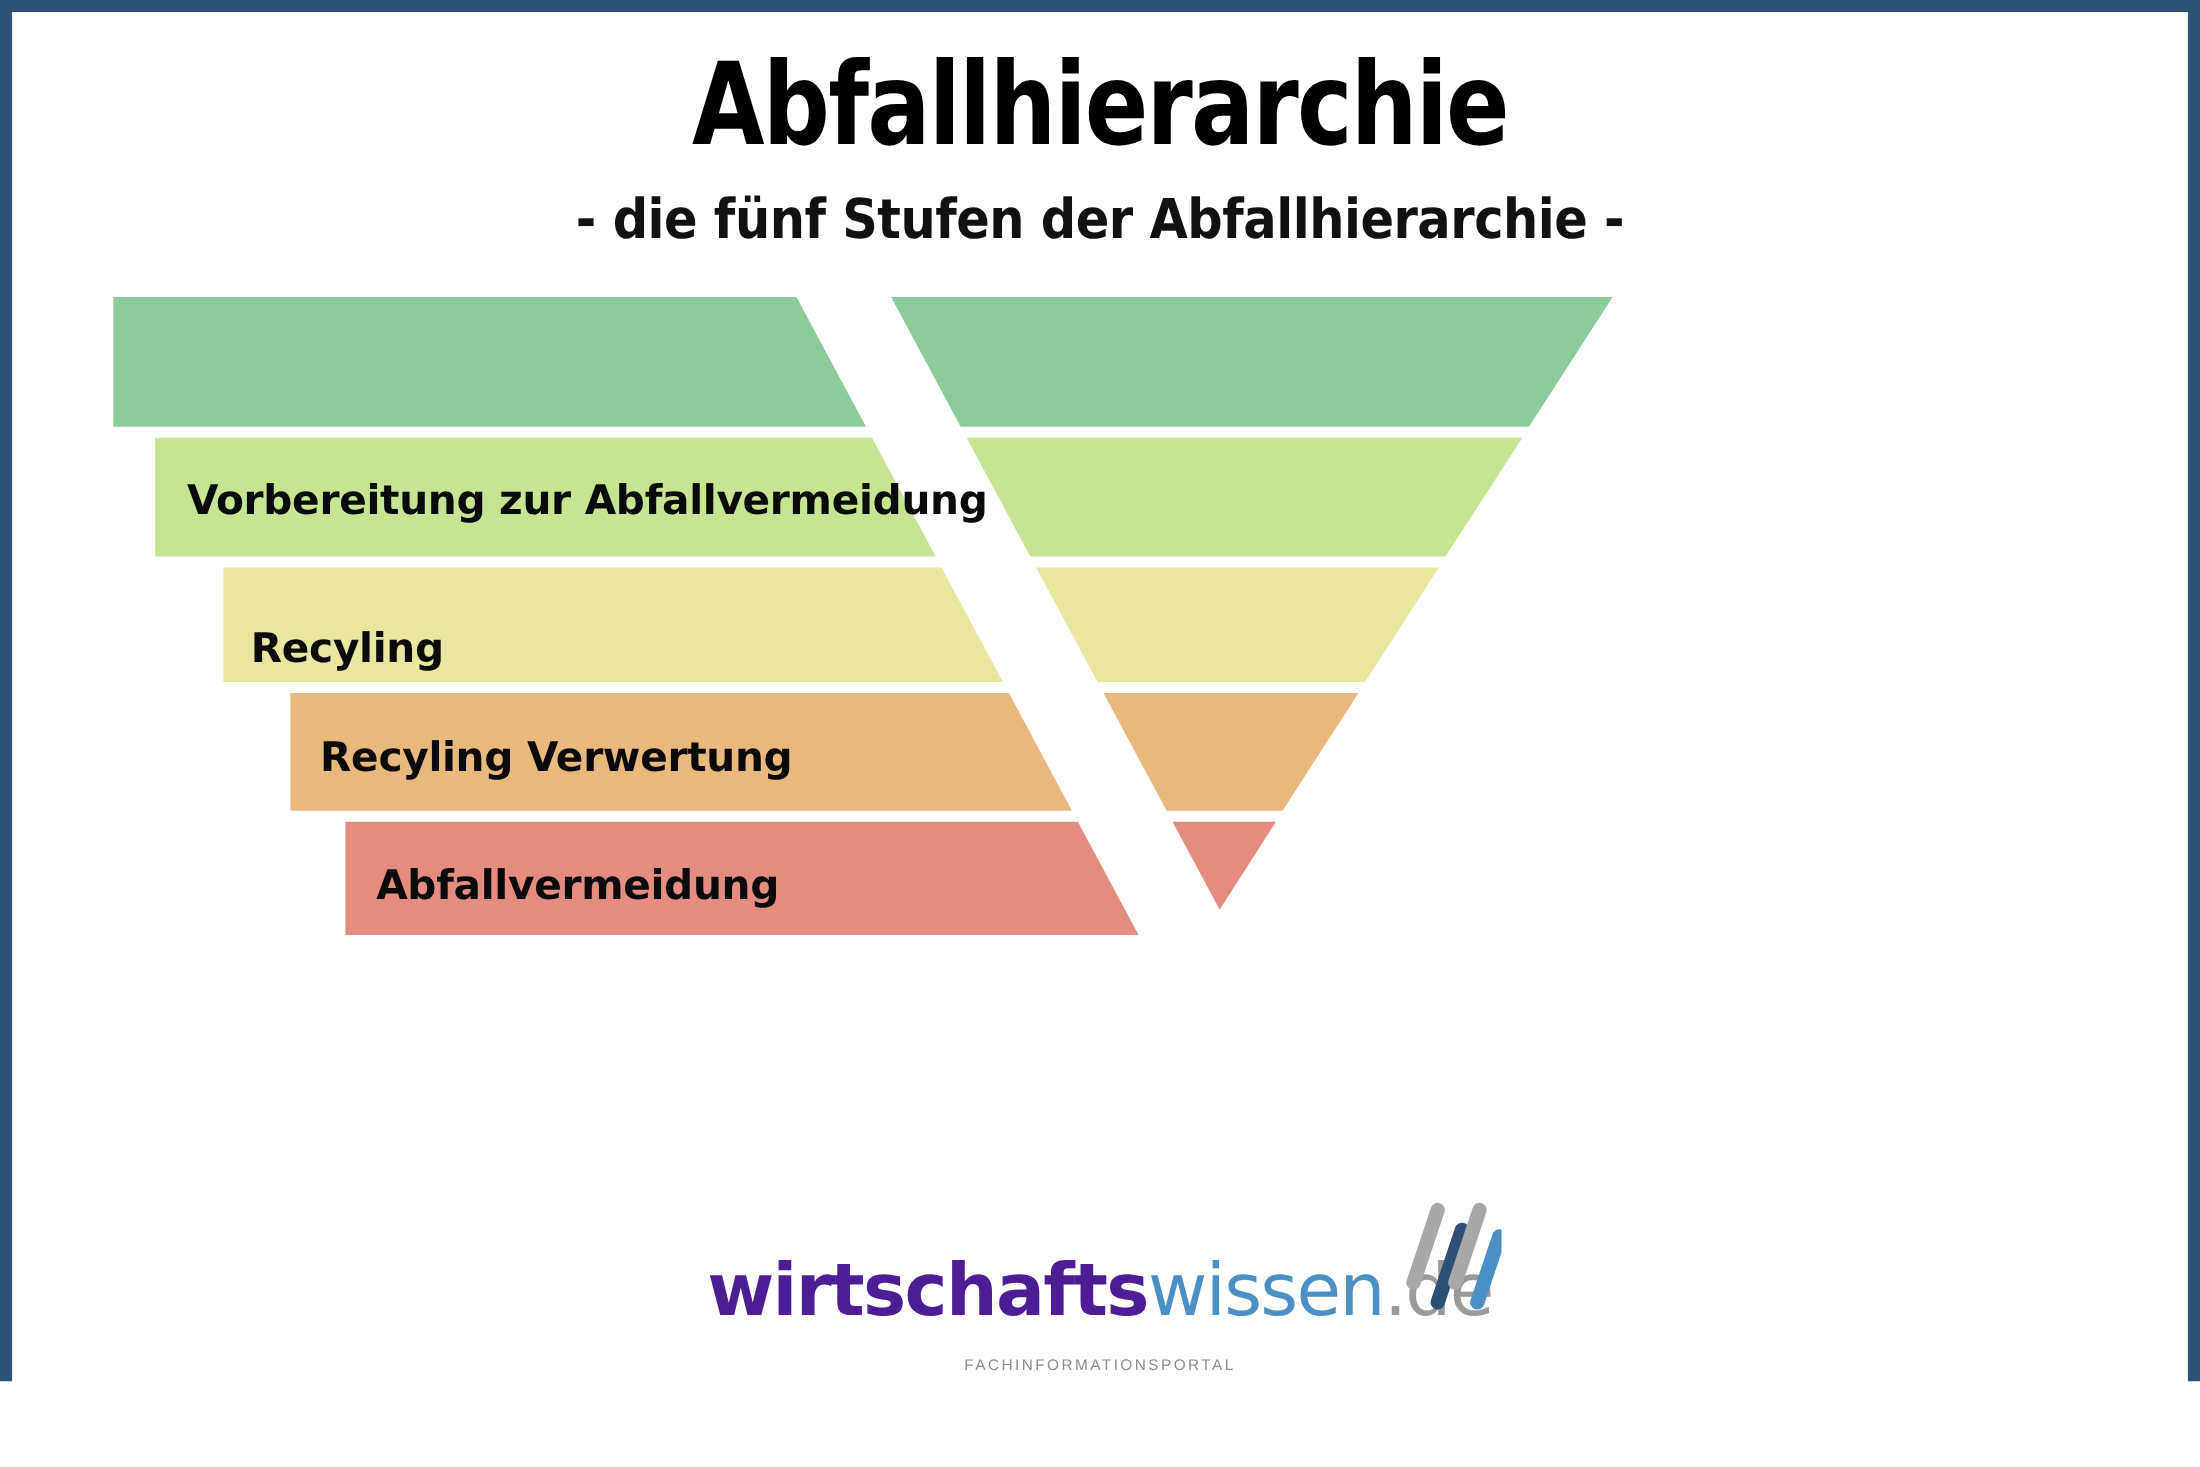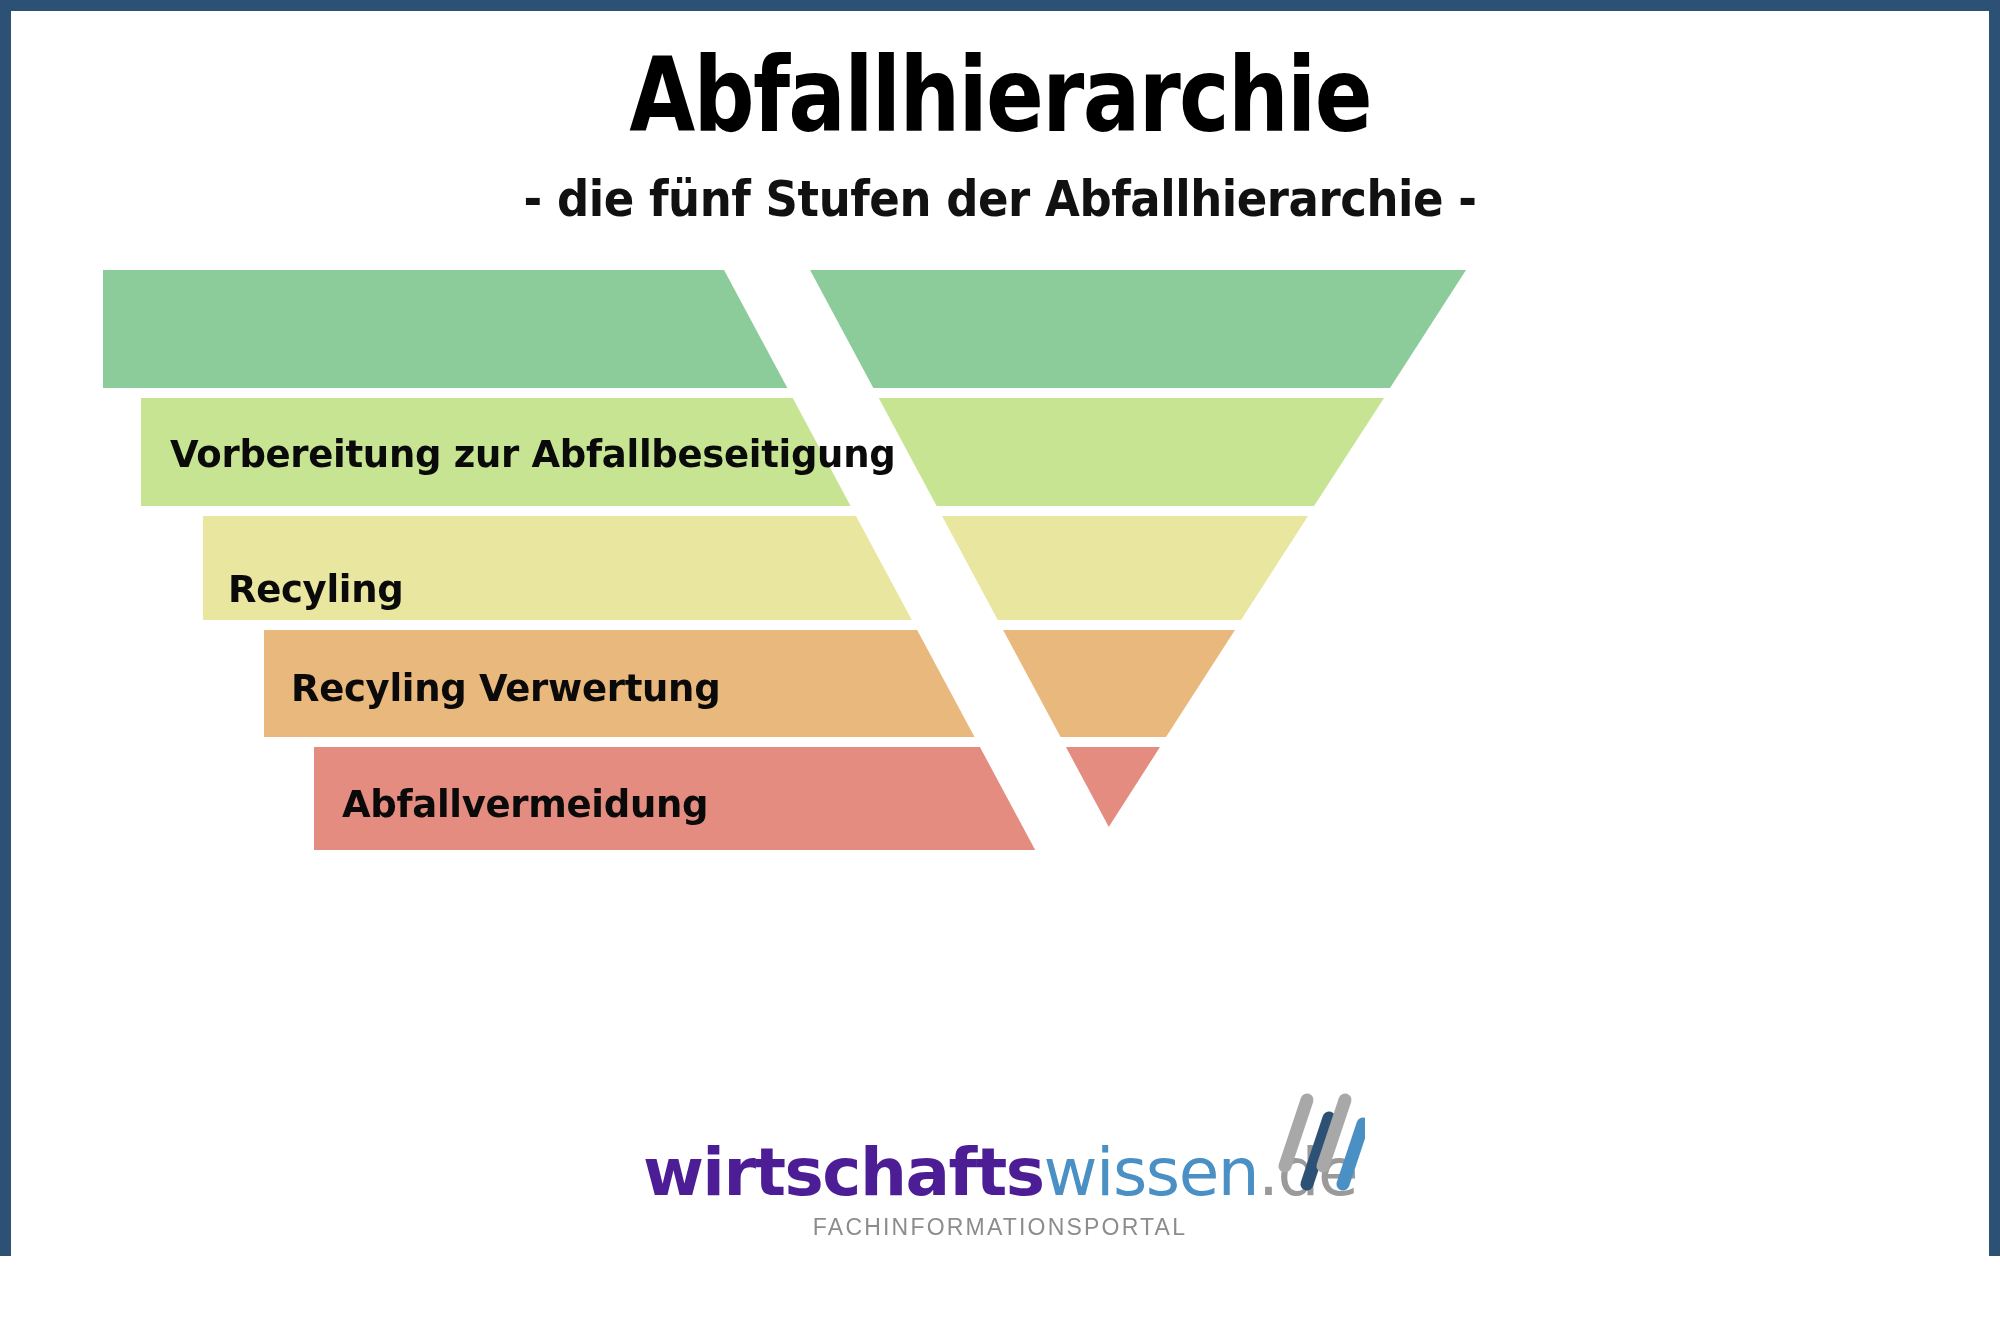--- a/index.html
+++ b/index.html
@@ -117,24 +117,24 @@
     font-size: 66px;
     line-height: 1;
     white-space: nowrap;
     letter-spacing: -1.5px;
   }
   #logo-part-bold { font-weight: 700; color: #4c1d95; }
   #logo-part-light { font-weight: 400; color: #4a90c4; }
   #logo-part-tld { font-weight: 400; color: #9a9a9a; }
   #logo-tagline {
     font-family: "Liberation Sans", sans-serif;
-    font-size: 23px;
+    font-size: 14px;
     letter-spacing: 2.2px;
     color: #8c8c8c;
-    margin-top: 8px;
+    margin-top: 26px;
     text-align: center;
     white-space: nowrap;
   }
 </style>
 </head>
 <body>
 
 <div id="page">
 
   <div id="inner-white"></div>
@@ -162,21 +162,21 @@
 
         <polygon id="band-shape-2" points="203,261 1308,261 1241,365 203,365" fill="#e9e6a0"></polygon>
 
         <polygon id="band-shape-3" points="264,375 1235,375 1166,482 264,482" fill="#e9b87c"></polygon>
 
         <polygon id="band-shape-4" points="314,492 1160,492 1094,595 314,595" fill="#e58c80"></polygon>
       </g>
     </svg>
 
 
-    <div class="band-label" style="left:170px; top:178px;">Vorbereitung zur Abfallbeseitigung</div>
+    <div class="band-label" style="left:170px; top:178px;">Vorbereitung zur Abfallvermeidung</div>
 
     <div class="band-label" style="left:228px; top:313px;">Recyling</div>
 
     <div class="band-label" style="left:291px; top:412px;">Recyling Verwertung</div>
 
     <div class="band-label" style="left:342px; top:528px;">Abfallvermeidung</div>
   </div>
 
   <div id="logo-block">
     <div id="logo-inner">

